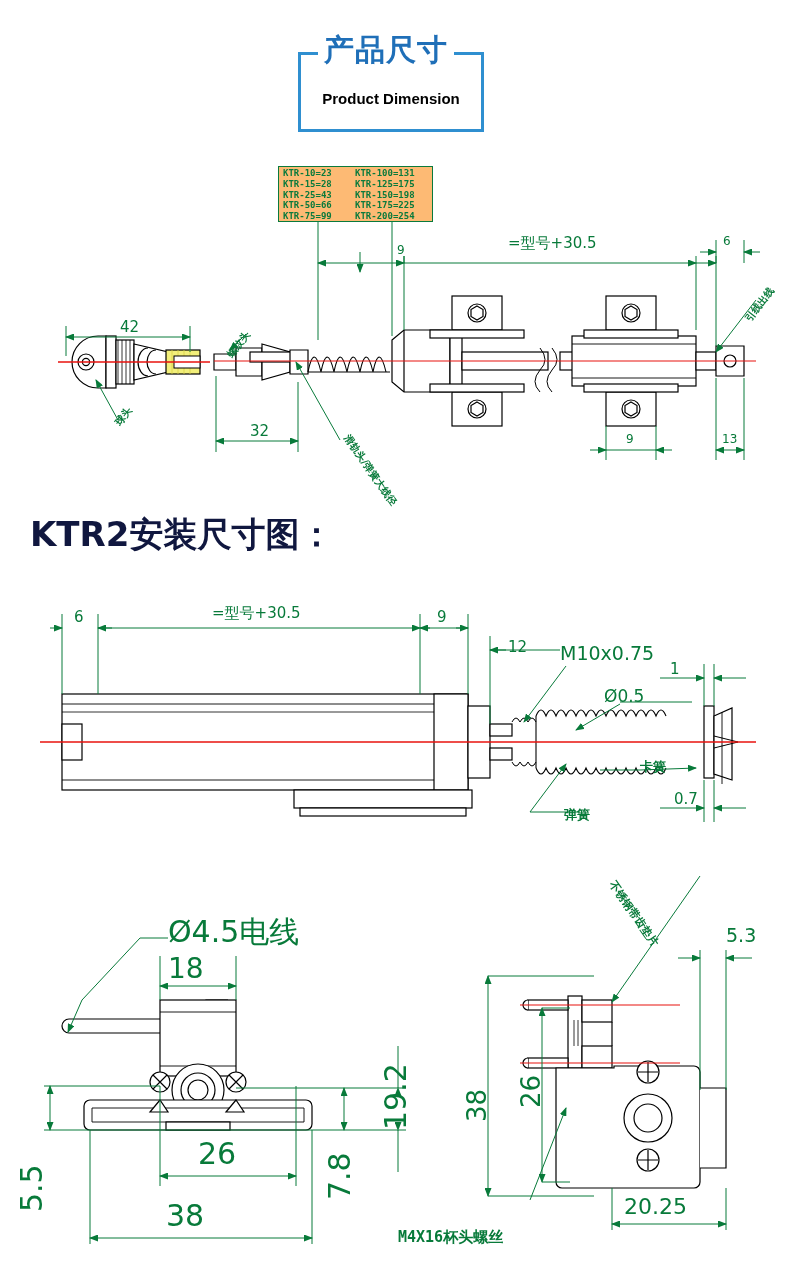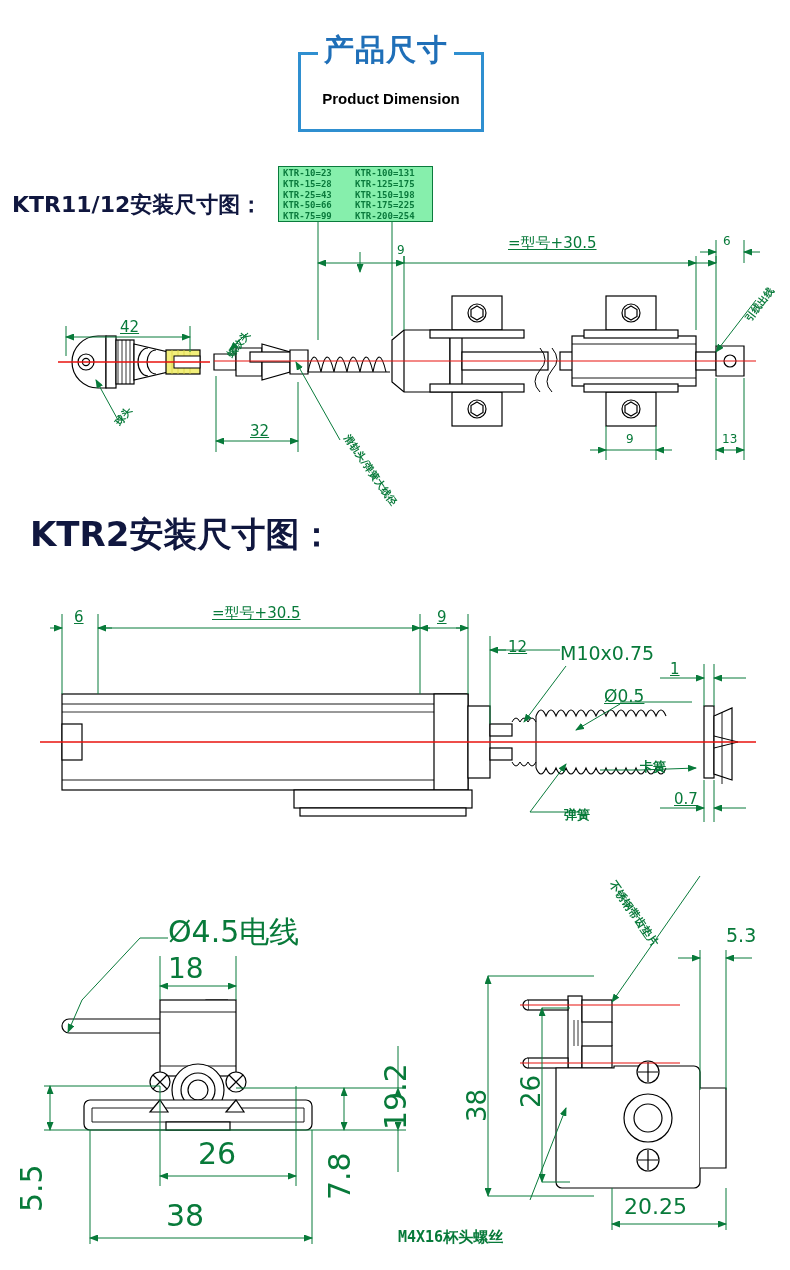--- a/index.html
+++ b/index.html
@@ -19,50 +19,49 @@
       font-size:15px;font-weight:bold;color:#000000;white-space:nowrap;}
 
   
   .sect-title{position:absolute;color:#10173f;font-weight:bold;white-space:nowrap;
       font-family:"DejaVu Sans",sans-serif;}
   #title-ktr11{left:12px;top:190px;font-size:22px;}
   #title-ktr2{left:30px;top:512px;font-size:34px;}
 
   
   .spec{position:absolute;left:278px;top:166px;width:155px;height:56px;
-        border:1px solid #0a7a3c;background:#86efac;box-sizing:border-box;}
+        border:1px solid #0a7a3c;background:#fdba74;box-sizing:border-box;}
   .spec .col{position:absolute;top:1px;font-size:9px;line-height:10.8px;
         color:#0a7a3c;font-weight:bold;font-family:"DejaVu Sans Mono",monospace;}
   .spec .c1{left:4px;}
   .spec .c2{left:76px;}
 
   
   .dim{position:absolute;color:#087a3a;white-space:nowrap;
        font-family:"DejaVu Sans",sans-serif;}
-  .dim.n{font-size:15px;text-decoration:underline;}
+  .dim.n{font-size:15px;}
   .dim.n-sm{font-size:12px;}
   .dim.n-lg{font-size:24px;}
   .dim.cn{font-size:12px;font-weight:bold;}
   .dim.mono{font-family:"DejaVu Sans Mono",monospace;font-weight:bold;font-size:15px;}
   .rot90{transform:rotate(-90deg);transform-origin:left top;}
   .rot45{transform:rotate(55deg);transform-origin:left top;}
   .rotm52{transform:rotate(-52deg);transform-origin:left top;}
 </style>
 </head>
 <body>
 
 <div class="page">
 
   <div class="banner">
     <div class="banner-box"></div>
     <div class="banner-cn">产品尺寸</div>
     <div class="banner-en">Product Dimension</div>
   </div>
 
-  <div class="sect-title" id="title-ktr11">KTR11/12安装尺寸图：</div>
   <div class="sect-title" id="title-ktr2">KTR2安装尺寸图：</div>
 
   <div class="spec">
     <div class="col c1">
       <div>KTR-10=23</div>
       <div>KTR-15=28</div>
       <div>KTR-25=43</div>
       <div>KTR-50=66</div>
       <div>KTR-75=99</div>
     </div>

